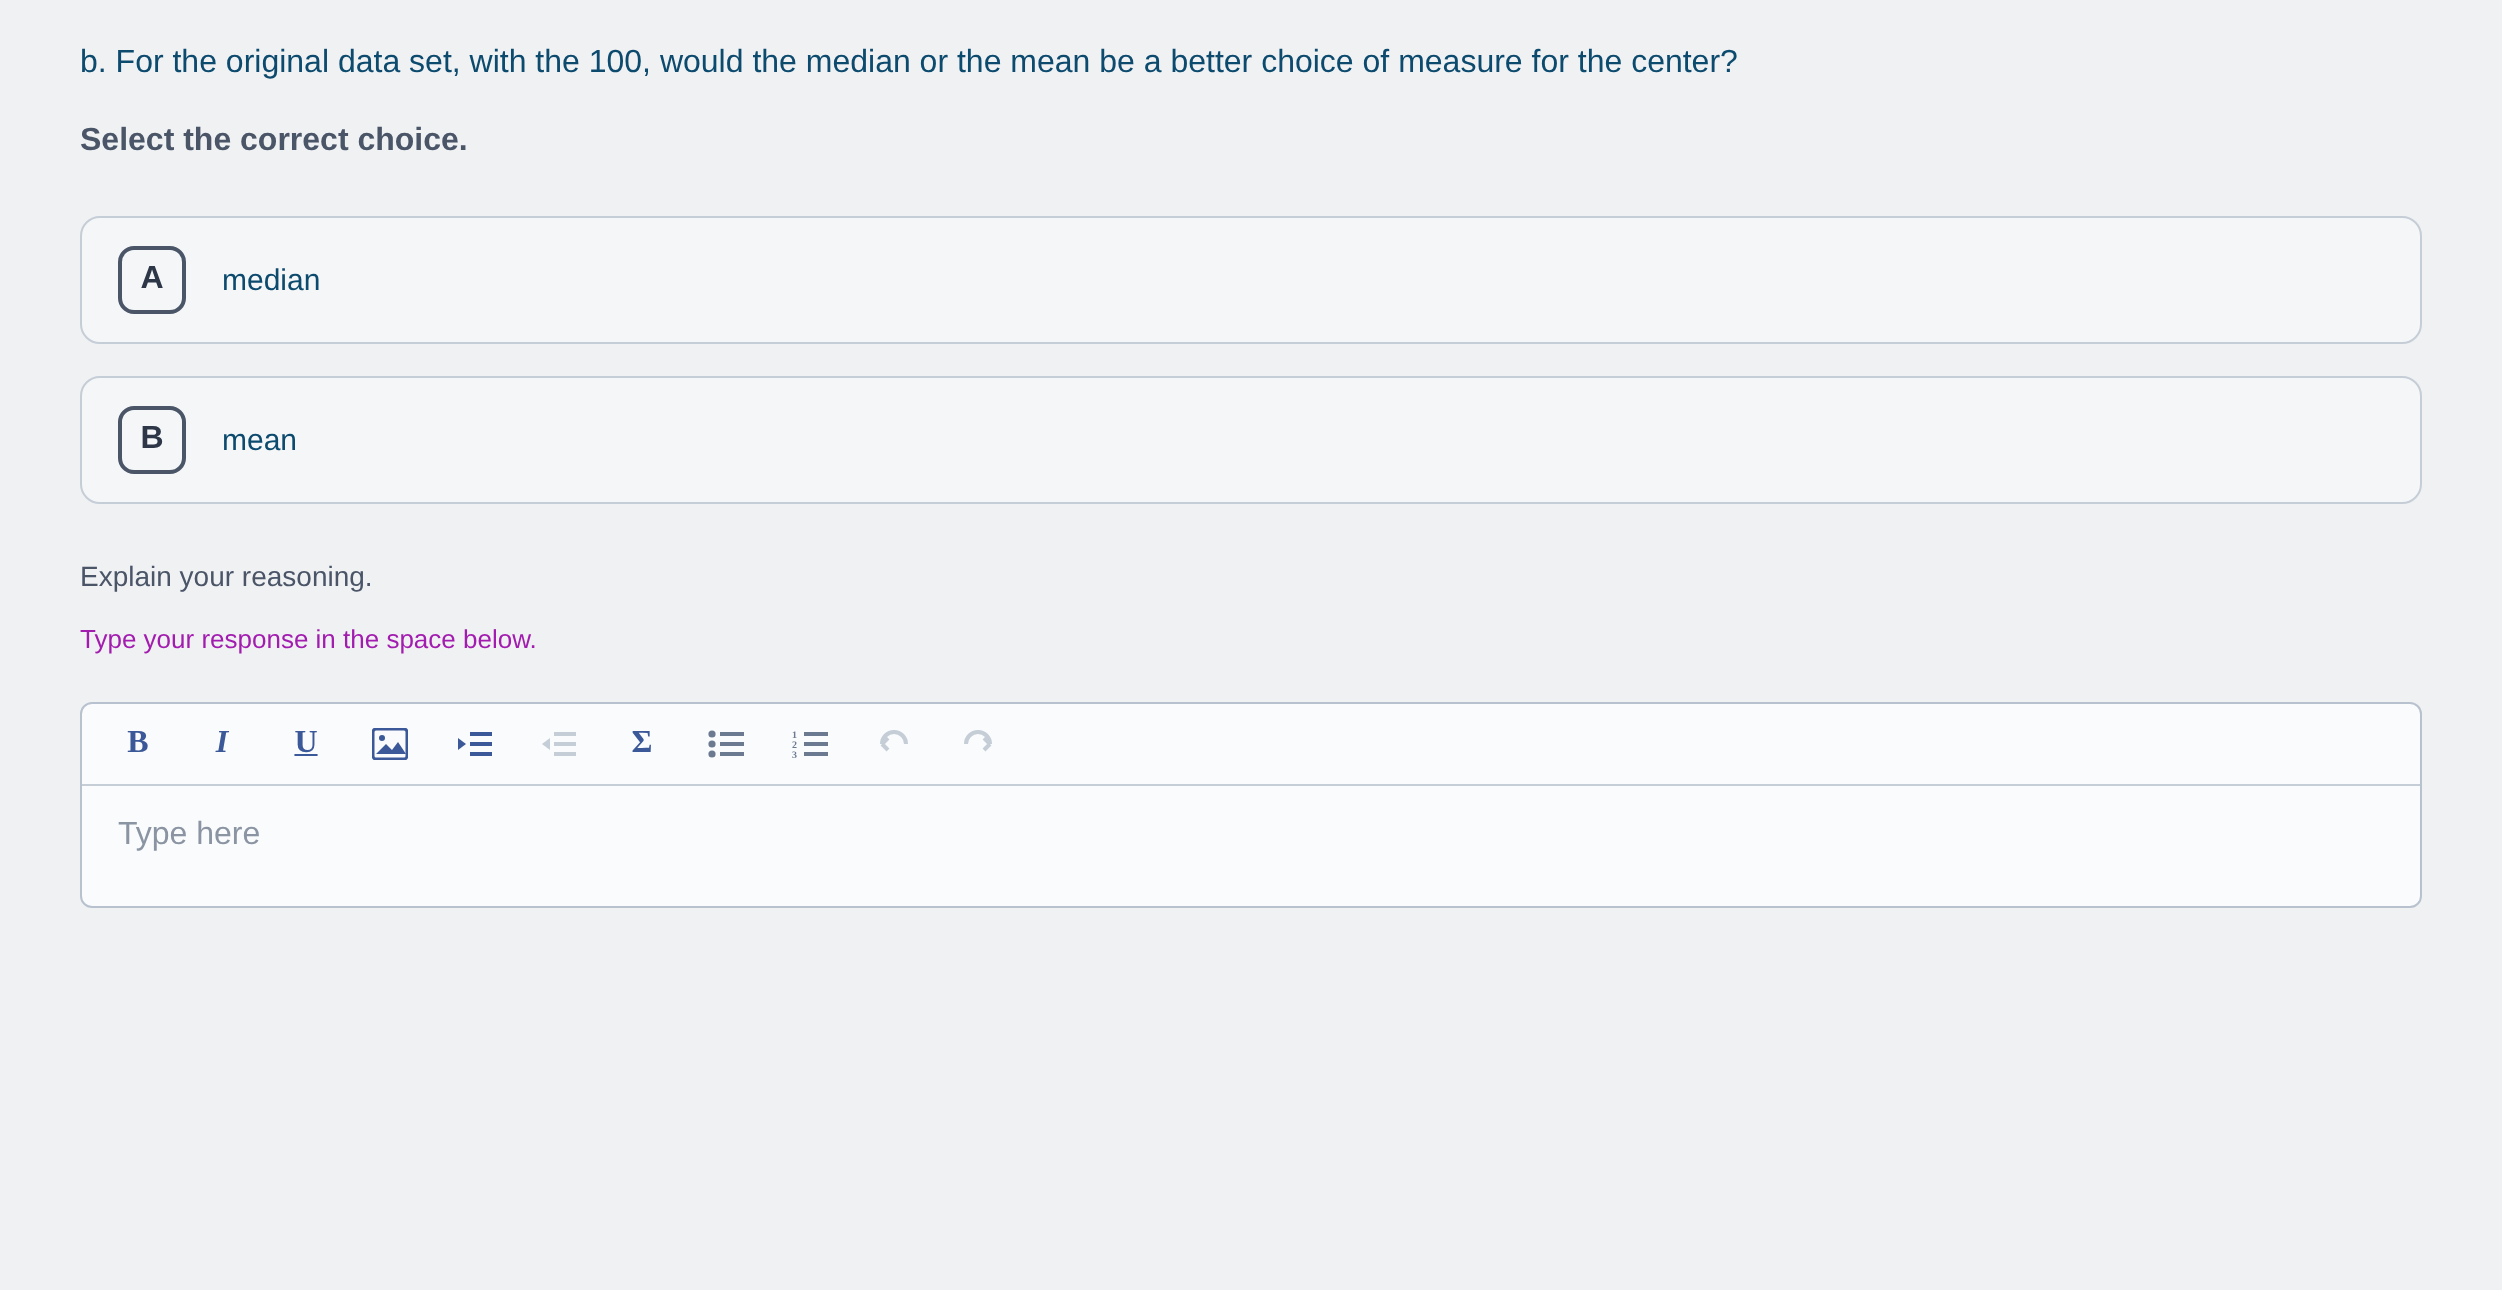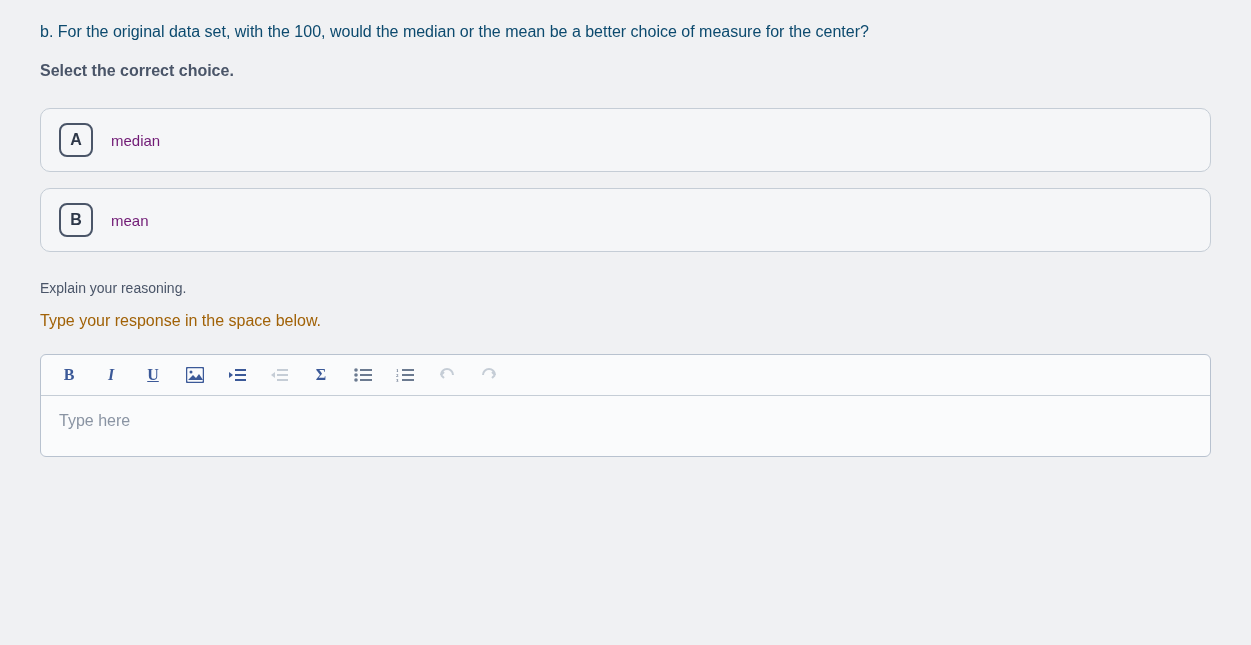--- a/index.html
+++ b/index.html
@@ -43,32 +43,32 @@
       justify-content: center;
       font-weight: 600;
       font-size: 16px;
       color: #2d3748;
       background: #f5f6f8;
       margin-right: 18px;
       flex-shrink: 0;
     }
     .choice-label {
       font-size: 15px;
-      color: #701a75;
+      color: #0c4a6e;
       text-align: right;
     }
     .explain-text {
       font-size: 14px;
       color: #4a5568;
       margin-top: 28px;
       margin-bottom: 16px;
     }
     .type-instruction {
-      font-size: 16px;
-      color: #a16207;
+      font-size: 13px;
+      color: #a21caf;
       margin-bottom: 24px;
     }
     .editor {
       border: 1px solid #b8c2cf;
       border-radius: 6px;
       background: #fafbfc;
     }
     .toolbar {
       display: flex;
       align-items: center;

